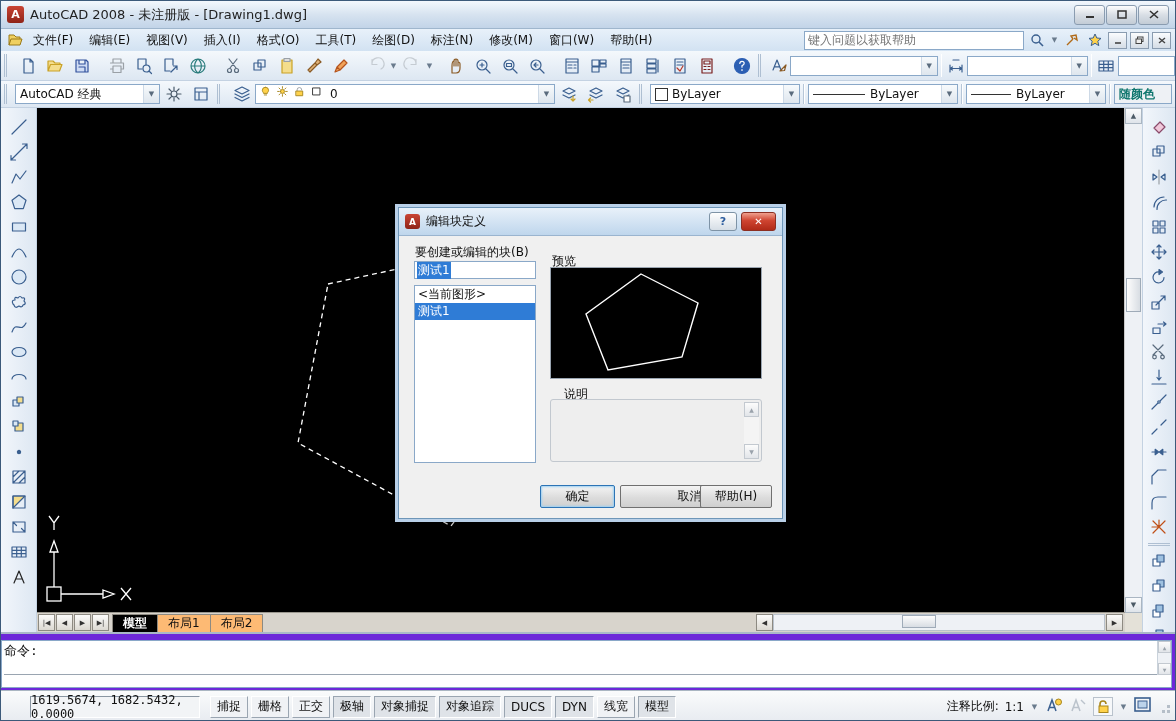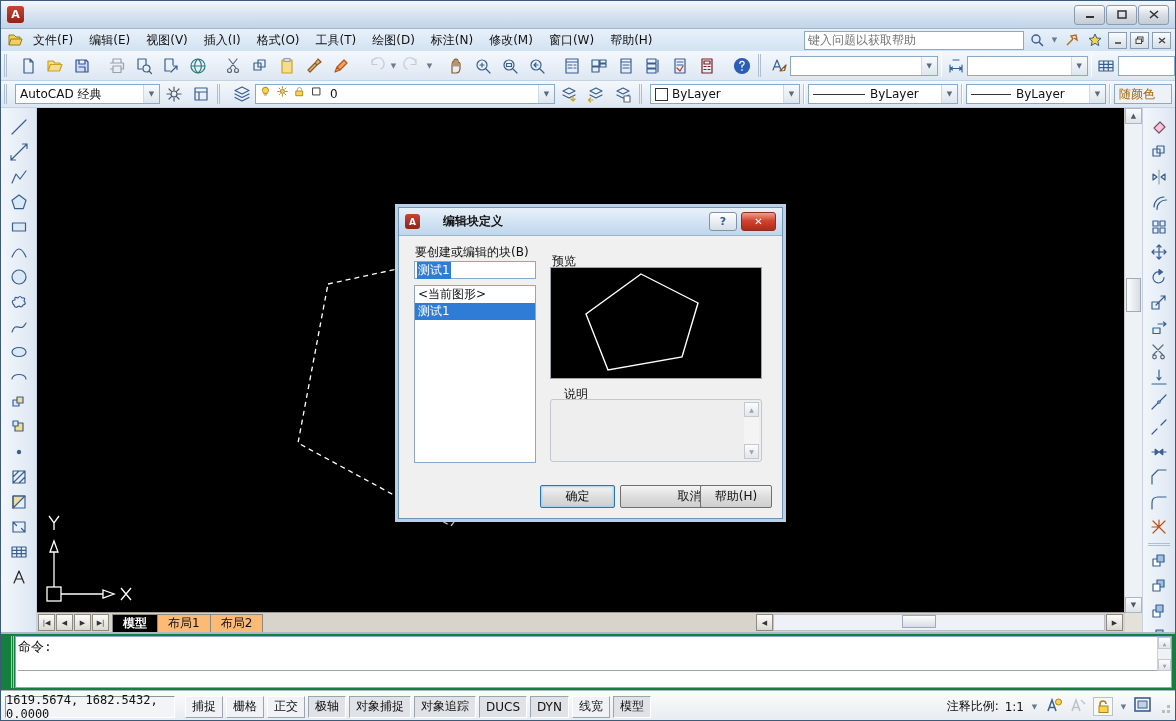--- a/index.html
+++ b/index.html
@@ -71,21 +71,21 @@
   .laytab.active{background:#000;color:#fff;font-weight:bold;}
   #hscroll{margin-left:auto;display:flex;align-items:center;height:15px;margin-right:2px;}
   #hs-track{width:330px;height:15px;background:#eef1f5;border:1px solid #b9c2cc;position:relative;}
   #hthumb{position:absolute;left:128px;top:0;width:34px;height:13px;background:linear-gradient(#fdfdfd,#d8dde3);
     border:1px solid #9fabb8;box-sizing:border-box;}
   
   #dialog{position:absolute;left:397px;top:206px;width:383px;height:310px;background:#f0f0f0;
     border:1px solid #6e96b8;box-shadow:0 0 0 3px #b9d0e8,2px 4px 10px rgba(0,0,0,.5);z-index:20;}
   #dlg-title{height:27px;background:linear-gradient(#e8f1fa,#bfd6ec);border-bottom:1px solid #9ab4cf;
     display:flex;align-items:center;padding:0 6px;}
-  #dlg-title .t{margin-left:23px;font-size:12px;font-weight:bold;}
+  #dlg-title .t{margin-left:6px;font-size:12px;}
   #dlg-help{margin-left:auto;width:26px;height:17px;border:1px solid #7e93a6;border-radius:3px;
     background:linear-gradient(#fefefe,#d6dee6);color:#2d5d9e;font-weight:bold;font-size:11px;
     display:flex;align-items:center;justify-content:center;}
   #dlg-close{margin-left:4px;width:33px;height:17px;border:1px solid #8c2f23;border-radius:3px;
     background:linear-gradient(#f0a08e,#cf4430 45%,#b02a18);color:#fff;font-weight:bold;font-size:10px;
     display:flex;align-items:center;justify-content:center;}
   .dlg-label{position:absolute;font-size:12px;}
   #blk-input{position:absolute;left:15px;top:53px;width:122px;height:18px;background:#fff;
     border:1px solid #8aa8c8;box-sizing:border-box;display:flex;align-items:center;padding-left:2px;}
   #blk-input .sel{background:#2f7cd6;color:#fff;padding:0 1px;}
@@ -99,48 +99,49 @@
     border:1px solid #c2c8cf;border-radius:3px;box-sizing:border-box;}
   #desc-scroll{position:absolute;right:2px;top:2px;bottom:2px;width:15px;background:#f4f4f4;}
   .dsb{position:absolute;left:0;width:15px;height:15px;background:linear-gradient(#fcfcfc,#e2e5e9);
     border:1px solid #c3c9d0;box-sizing:border-box;color:#9aa2ab;font-size:6px;
     display:flex;align-items:center;justify-content:center;}
   .dlg-btn{position:absolute;top:277px;height:21px;border:1px solid #707070;border-radius:2px;
     background:linear-gradient(#f4f4f4,#dcdcdc 55%,#cfcfcf);font-size:12px;
     display:flex;align-items:center;justify-content:center;}
   .dlg-btn.default{border:1px solid #2d74b5;box-shadow:inset 0 0 2px 1px #9ed0f2;}
   
-  #cmdwin{position:absolute;left:0;top:631px;width:100%;height:58px;background:#15803d;
-    border-top:2px solid #aab8c8;box-sizing:border-box;display:flex;}
+  #cmdwin{position:absolute;left:0;top:631px;width:100%;height:58px;background:#6d28d9;
+    border-top:2px solid #aab8c8;box-sizing:border-box;display:flex;flex-direction:column;}
   #cmd-grip{width:9px;border-right:3px double #aebfd2;margin:2px 1px;}
   #cmd-inner{flex:1;margin:2px 3px 2px 0;background:#fff;border:1px solid #8aa8c8;position:relative;
     font-family:"DejaVu Sans Mono","Liberation Mono",monospace;font-size:13px;}
   #cmd-hist{position:absolute;left:2px;top:1px;right:14px;height:32px;border-bottom:1px solid #9aa5b1;}
   #cmd-input-line{position:absolute;left:2px;bottom:2px;right:2px;height:18px;}
   #cmd-scroll{position:absolute;right:0;top:0;width:13px;height:34px;background:#eef1f5;border-left:1px solid #c9d2db;}
   
   #statusbar{position:absolute;left:0;top:689px;width:100%;height:32px;background:linear-gradient(#fafbfc,#e7ebf0);
     border-top:1px solid #aab6c2;display:flex;align-items:center;padding:0 4px;box-sizing:border-box;}
   #coords{width:168px;height:20px;border:1px solid;border-color:#8a96a2 #fff #fff #8a96a2;background:#f2f4f6;
     font-family:"DejaVu Sans Mono","Liberation Mono",monospace;font-size:12px;
-    display:flex;align-items:center;justify-content:center;margin-right:10px;}
+    display:flex;align-items:center;justify-content:center;margin-right:10px;margin-left:25px;}
   .toggle{height:20px;padding:0 6px;display:flex;align-items:center;font-size:12px;margin-right:3px;
     border:1px solid;border-color:#fff #9aa5b1 #9aa5b1 #fff;background:#f0f2f5;}
   .toggle.on{border-color:#9aa5b1 #fff #fff #9aa5b1;background:#dfe3e8;}
   #status-right{margin-left:auto;display:flex;align-items:center;gap:6px;}
   #grip{width:14px;height:14px;}
   .txt{font-size:12px;}
 </style>
 </head>
 <body>
 
 <div id="app">
 
   <div id="titlebar">
     <div class="acad-logo">A</div>
+    <span class="ttl">AutoCAD 2008 - 未注册版 - [Drawing1.dwg]</span>
     <div id="wincontrols">
       <div class="wbtn">
           <svg width="10" height="9">
             <line x1="1" y1="7" x2="9" y2="7" stroke="#333" stroke-width="2"></line>
           </svg>
         </div>
       <div class="wbtn">
           <svg width="10" height="9">
             <rect x="1" y="1" width="8" height="7" fill="none" stroke="#333" stroke-width="1.5"></rect>
           </svg>
@@ -460,21 +461,21 @@
       <span class="val">ByLayer</span>
         <span class="dd">▼</span>
     </div>
     <div class="vsep"></div>
     <div class="combo" style="width:140px;">
       <span class="ltline" style="width:40px"></span>
       <span class="val">ByLayer</span>
         <span class="dd">▼</span>
     </div>
     <div class="vsep"></div>
-    <div class="combo" style="width:58px;background:#eef1f5;color:#a16207;">
+    <div class="combo" style="width:58px;background:#eef1f5;color:#0f766e;font-weight:bold;">
       <span class="val">随颜色</span>
     </div>
   </div>
 
   <div id="main">
     <div id="left-toolbar" class="coltb">
         <span class="tbtn">
           <svg width="18" height="18" viewBox="0 0 18 18">
             <path d="M2 16 L16 2" stroke="#3a5f8f" fill="none" stroke-width="1.2" stroke-linecap="round" stroke-linejoin="round"></path>
           </svg>

